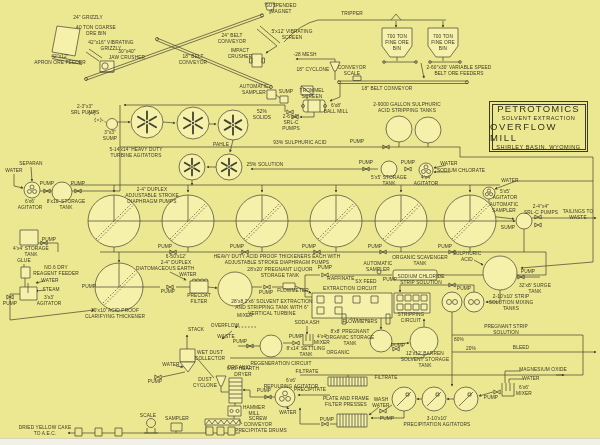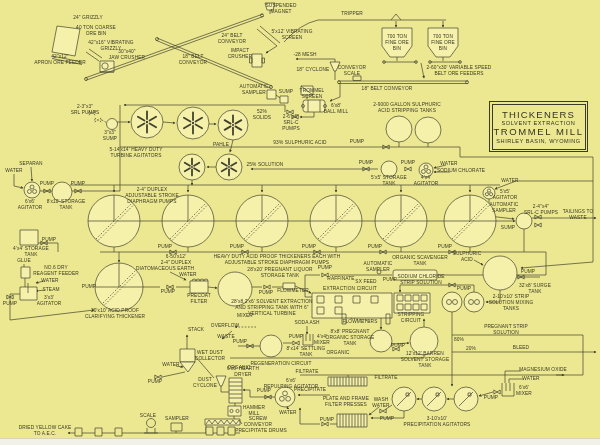--- a/index.html
+++ b/index.html
@@ -492,23 +492,23 @@
       <path d="M521,371 L505,371 L505,383"></path>
           <path d="M523,379 L509,379 L509,383"></path>
       <use href="#pp" x="497" y="392"></use>
       <path d="M493,392 L479,396" marker-end="url(#ar)"></path>
     </g>
   </g>
 </svg>
 
 <div id="title-block">
   <div class="inner"></div>
-  <div class="tb1">THICKENERS</div>
+  <div class="tb1">PETROTOMICS</div>
   <div class="tb2">SOLVENT EXTRACTION</div>
-  <div class="tb3">TROMMEL MILL</div>
+  <div class="tb3">OVERFLOW MILL</div>
   <div class="tb4">SHIRLEY BASIN, WYOMING</div>
 </div>
 
 <div id="labels">
       <div class="lbl" style="left: 88px; top: 18px;">24" GRIZZLY</div>
       <div class="lbl" style="left: 96px; top: 31px;">40 TON COARSE
 ORE BIN</div>
       <div class="lbl" style="left: 111px; top: 46px;">42"x16" VIBRATING
 GRIZZLY</div>
       <div class="lbl" style="left: 127px; top: 55px;">30"x40"

